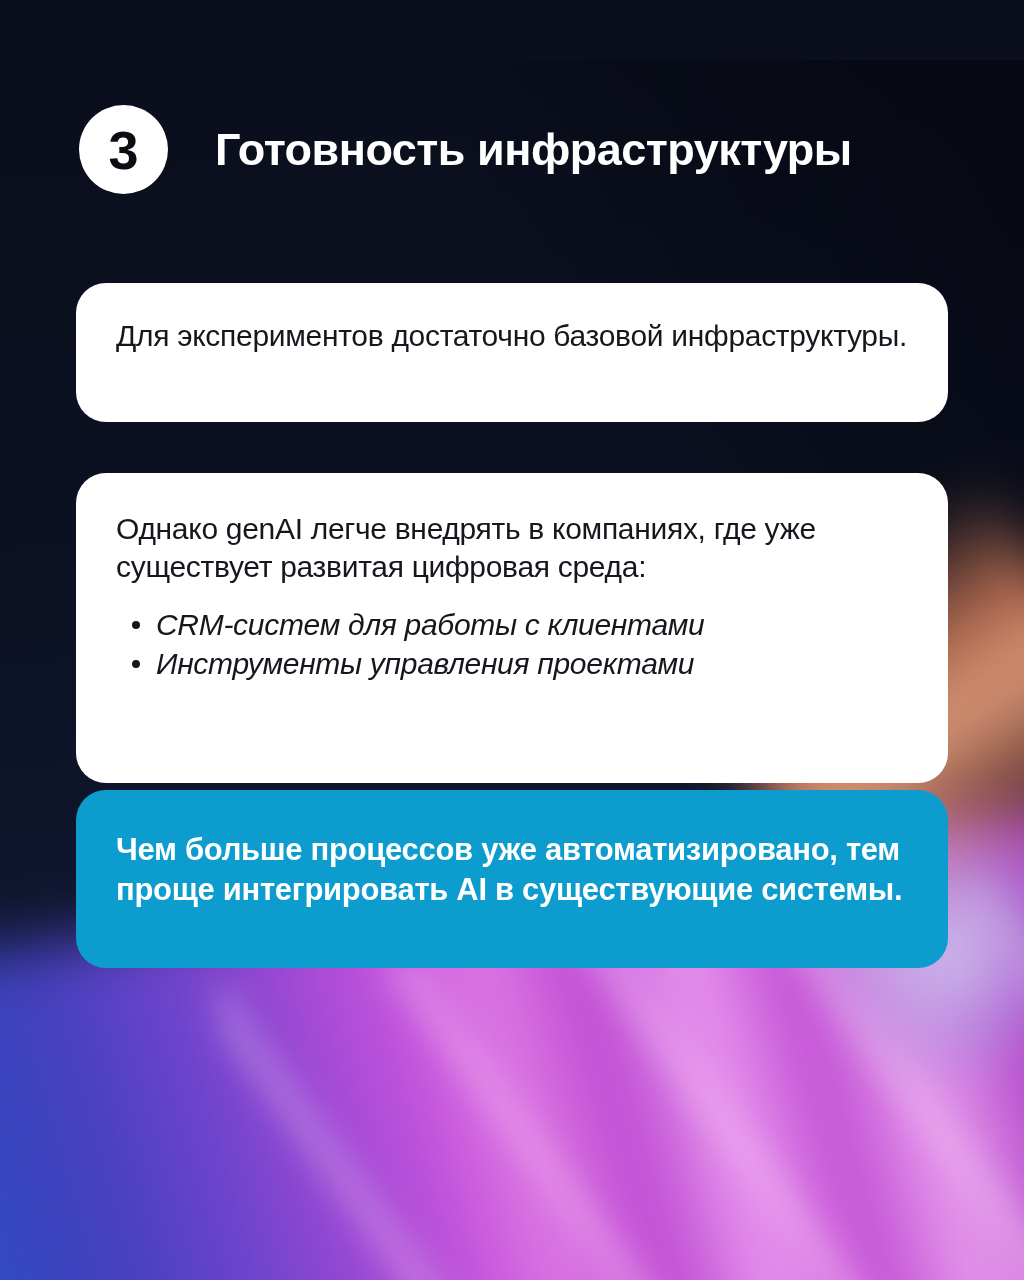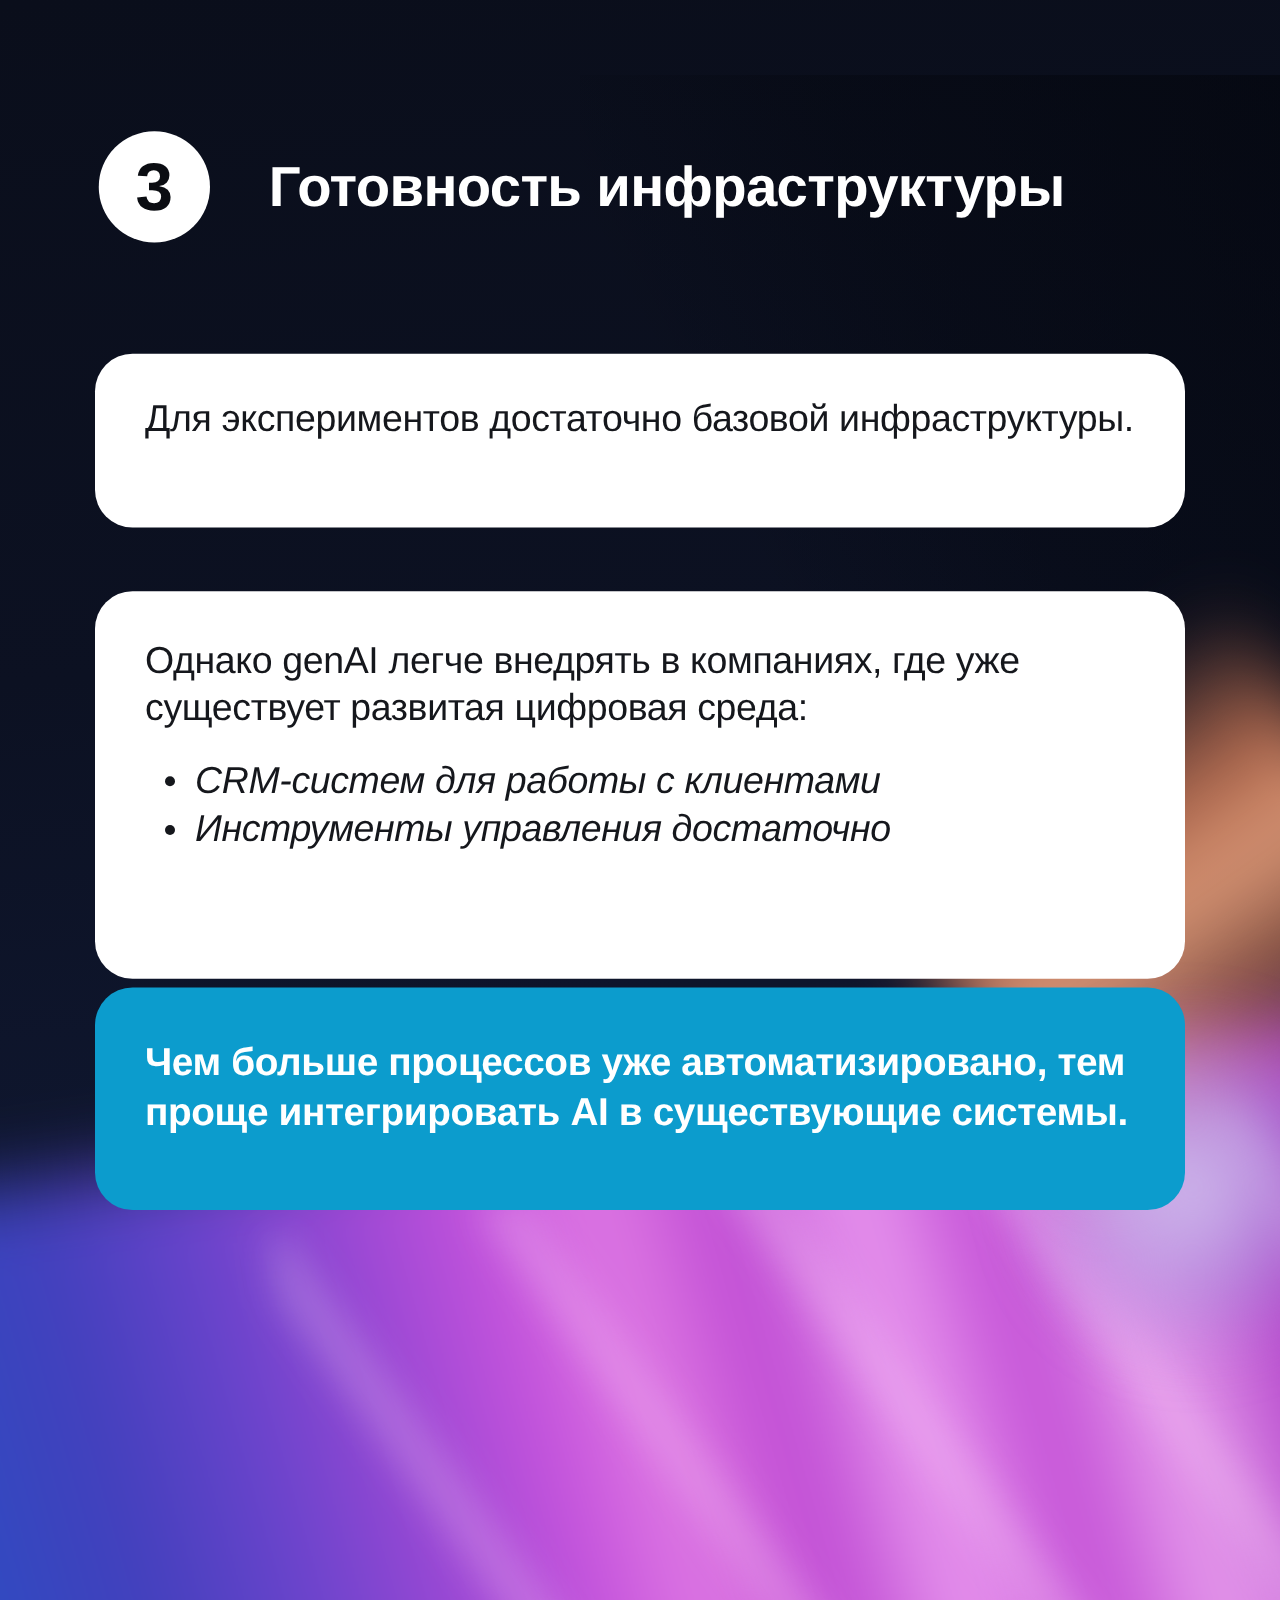--- a/index.html
+++ b/index.html
@@ -115,21 +115,21 @@
     </div>
 
     <div class="card card-intro">
       <p>Для экспериментов достаточно базовой инфраструктуры.</p>
     </div>
 
     <div class="card card-details">
       <p class="lead">Однако genAI легче внедрять в компаниях, где уже существует развитая цифровая среда:</p>
       <ul class="systems-list">
         <li>CRM-систем для работы с клиентами</li>
-        <li>Инструменты управления достаточно</li>
+        <li>Инструменты управления проектами</li>
       </ul>
     </div>
 
     <div class="card card-highlight">
       <p>Чем больше процессов уже автоматизировано, тем проще интегрировать AI в существующие системы.</p>
     </div>
 
   </div>
 </div>
 

